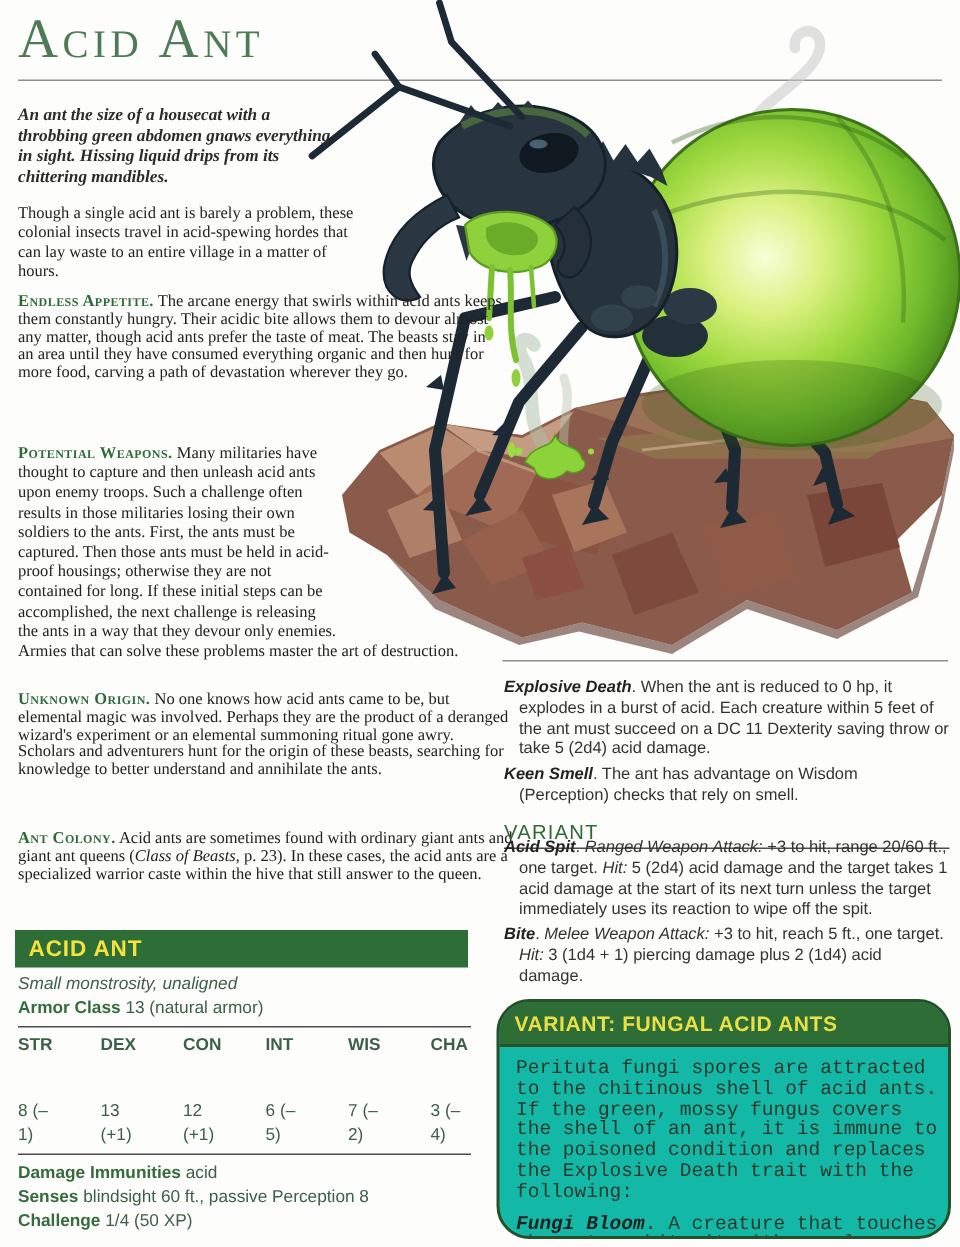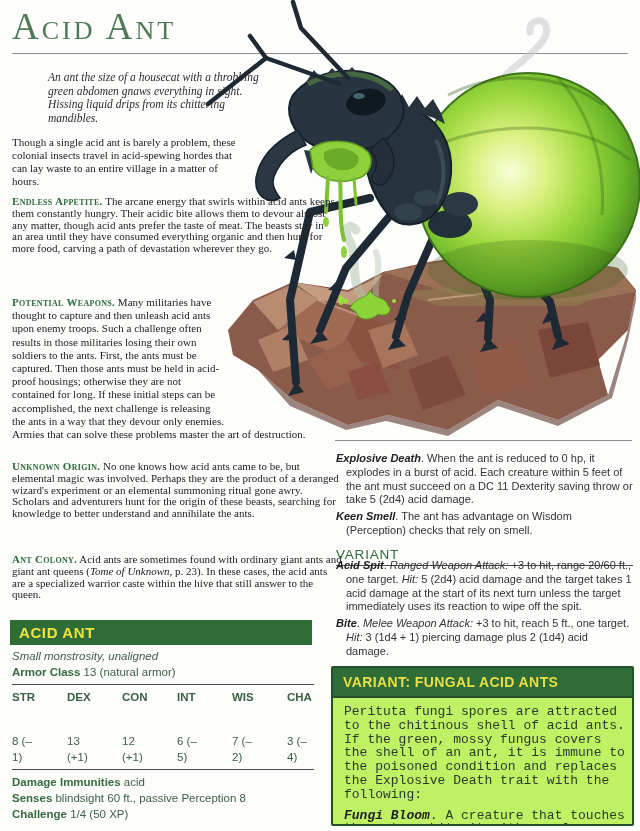--- a/index.html
+++ b/index.html
@@ -19,21 +19,21 @@
     font-size:37px;line-height:42px;
     letter-spacing:3px;
     color:#4e7b55;font-weight:400;
   }
   .title-rule{left:12px;top:53px;width:616px;height:0;border-top:1.5px solid #8f8f8f;}
 
   
   .flavor{
     left:12px;top:71px;width:214px;
     font-size:11.5px;line-height:13.5px;
-    font-style:italic;font-weight:normal;color:#2b2b2b;margin-left:36px;
+    font-style:italic;font-weight:bold;color:#2b2b2b;
   }
   .lore{font-size:11px;line-height:11.8px;color:#222;}
   .lore-intro{left:12px;top:136px;width:232px;font-size:11px;line-height:13px;}
   .lore-ea{left:12px;top:196px;width:324px;}
   .lore-pw{left:12px;top:296px;width:324px;line-height:13.2px;}
   .lore-uo{left:12px;top:461px;width:330px;}
   .lore-ac{left:12px;top:554px;width:330px;}
   .lead{
     font-variant:small-caps;
     color:#2e6b3a;font-weight:700;
@@ -80,22 +80,22 @@
     font-family:"Liberation Sans",sans-serif;
     font-size:13.5px;letter-spacing:.8px;color:#2f6b35;
     border-bottom:1.2px solid #4c4c4c;padding-bottom:3px;
   }
   .actions-list{top:559px;}
 
   
   .variant-box{
     left:331px;top:666px;width:303px;height:160px;
     box-sizing:border-box;
-    background:#bef264;
-    border:2px solid #24512a;border-radius:2px;
+    background:#14b8a6;
+    border:2px solid #24512a;border-radius:22px;
     overflow:hidden;
   }
   .variant-head{
     background:#2e6d36;height:28px;
     display:flex;align-items:center;
     padding-left:10px;
     border-bottom:2px solid #24512a;
   }
   .variant-head span{
     font-family:"Liberation Sans",sans-serif;
@@ -250,21 +250,21 @@
 <div class="abs lore lore-pw">
   <span class="wrap-spacer"></span>
   <span class="lead">Potential Weapons.</span><span> Many militaries have thought to capture and then unleash acid ants upon enemy troops. Such a challenge often results in those militaries losing their own soldiers to the ants. First, the ants must be captured. Then those ants must be held in acid-proof housings; otherwise they are not contained for long. If these initial steps can be accomplished, the next challenge is releasing the ants in a way that they devour only enemies. Armies that can solve these problems master the art of destruction.</span>
 </div>
 
 <div class="abs lore lore-uo">
   <span class="lead">Unknown Origin.</span><span> No one knows how acid ants came to be, but elemental magic was involved. Perhaps they are the product of a deranged wizard's experiment or an elemental summoning ritual gone awry. Scholars and adventurers hunt for the origin of these beasts, searching for knowledge to better understand and annihilate the ants.</span>
 </div>
 
 <div class="abs lore lore-ac">
-  <span class="lead">Ant Colony.</span><span> Acid ants are sometimes found with ordinary giant ants and giant ant queens (</span><i>Tome of Unknown</i><span>, p. 23).  In these cases, the acid ants are a specialized warrior caste within the hive that still answer to the queen.</span>
+  <span class="lead">Ant Colony.</span><span> Acid ants are sometimes found with ordinary giant ants and giant ant queens (</span><i>Class of Beasts</i><span>, p. 23).  In these cases, the acid ants are a specialized warrior caste within the hive that still answer to the queen.</span>
 </div>
 
 <div class="abs stat-bar">
   <span>ACID ANT</span>
 </div>
 
 <div class="abs statblock">
   <div class="meta">Small monstrosity, unaligned</div>
   <div><b>Armor Class</b><span> 13 (natural armor)</span></div>
   <hr class="stat-rule">

